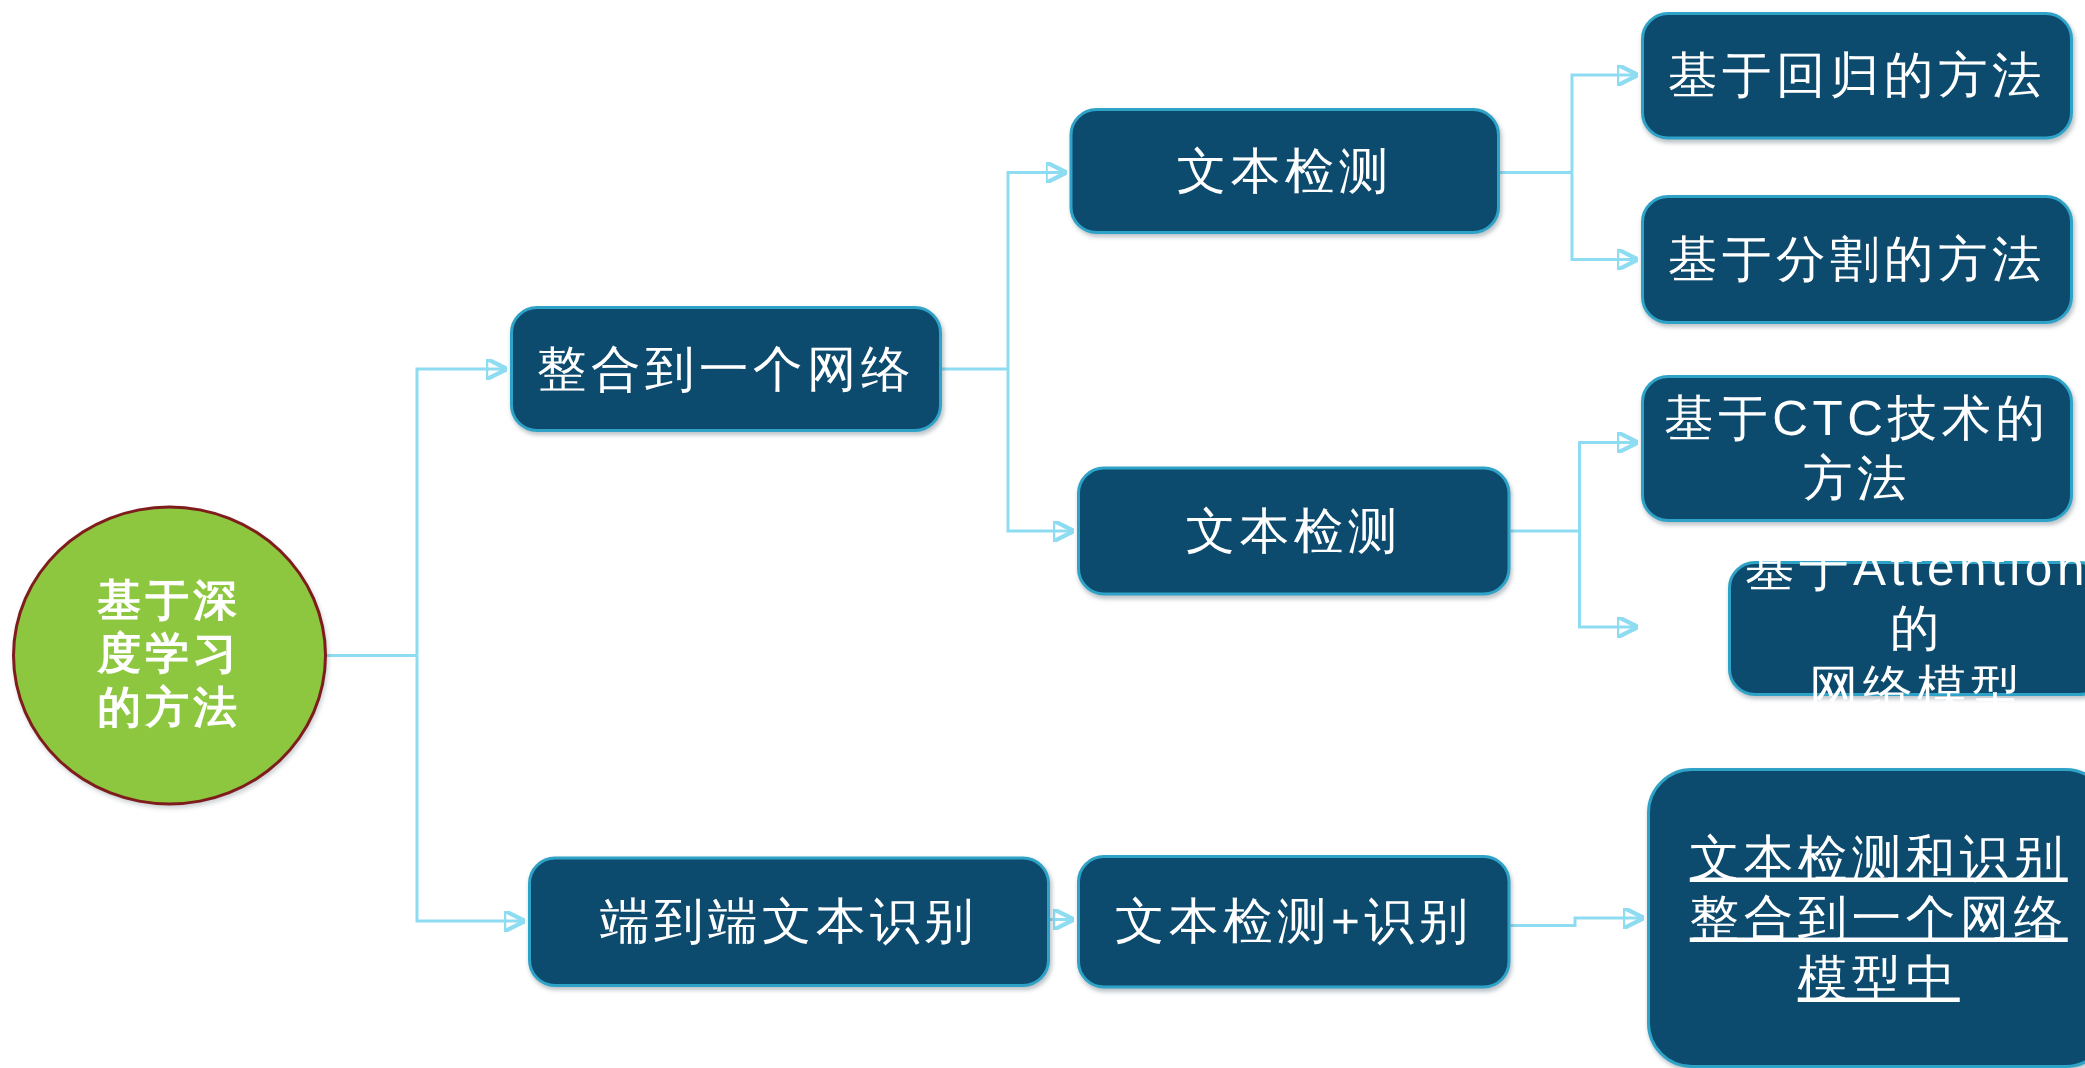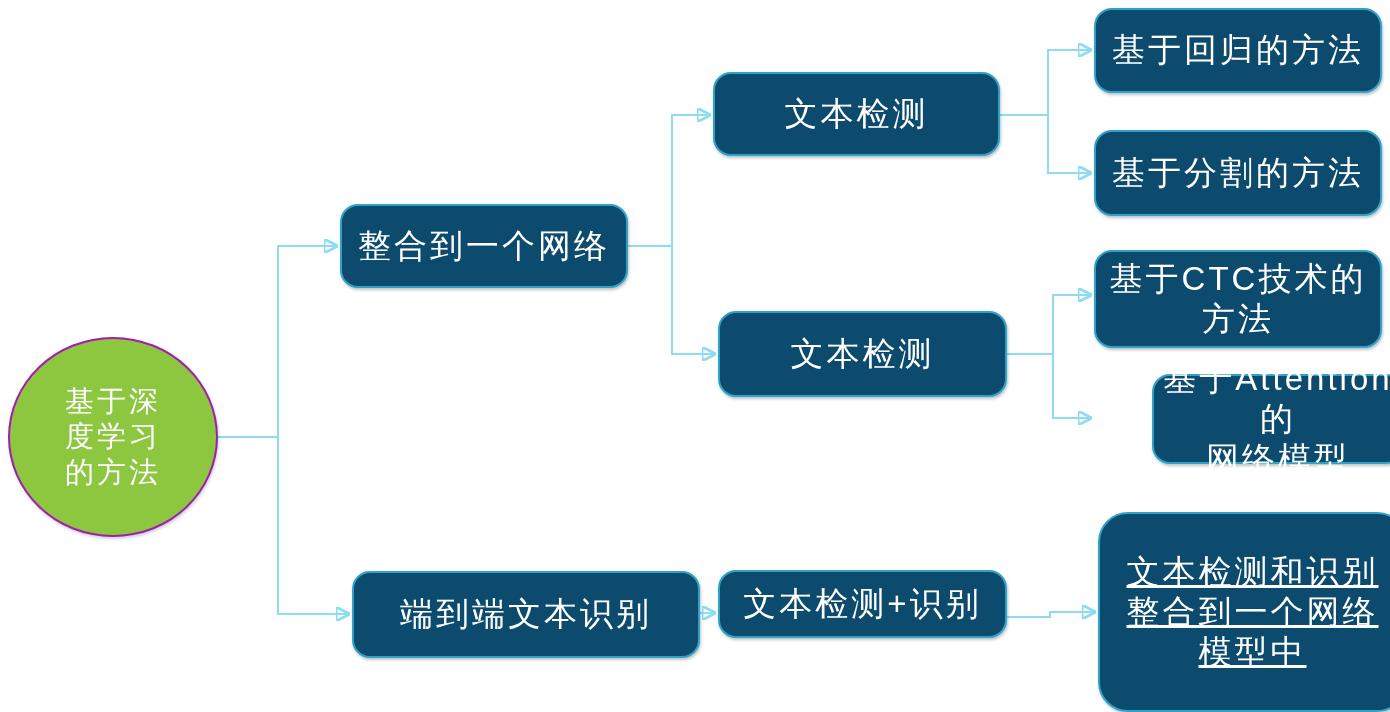--- a/index.html
+++ b/index.html
@@ -44,24 +44,25 @@
     border: 2px solid #2ea3c7;
     border-radius: 18px;
     font-size: 33px;
     box-shadow: 1px 2px 3px rgba(60, 80, 95, 0.35);
   }
   .box.big {
     border-radius: 30px;
   }
   .ellipse {
     background: #8dc63f;
-    border: 2px solid #a21caf;
+    border: 2px solid #7f1d1d;
     border-radius: 50%;
     font-size: 29px;
     box-shadow: 1px 2px 3px rgba(60, 80, 95, 0.25);
+    font-weight: bold;
   }
 </style>
 </head>
 <body>
 
 <div class="canvas">
 
   <svg class="edges" viewBox="0 0 1390 712" xmlns="http://www.w3.org/2000/svg">
     <defs>
       <marker id="arrow" viewBox="0 0 10 10" refX="8.5" refY="5" markerWidth="7" markerHeight="7" orient="auto">
@@ -94,21 +95,21 @@
 的方法</div>
 
   <div class="node box" style="left:340px; top:204px; width:288px; height:84px;">整合到一个网络</div>
 
   <div class="node box" style="left:352px; top:571px; width:348px; height:87px;">端到端文本识别</div>
 
   <div class="node box" style="left:713px; top:72px; width:287px; height:84px;">文本检测</div>
 
   <div class="node box" style="left:718px; top:311px; width:289px; height:86px;">文本检测</div>
 
-  <div class="node box" style="left:718px; top:570px; width:289px; height:68px;">文本检测+识别</div>
+  <div class="node box" style="left:718px; top:570px; width:289px; height:89px;">文本检测+识别</div>
 
   <div class="node box" style="left:1094px; top:8px; width:288px; height:85px;">基于回归的方法</div>
 
   <div class="node box" style="left:1094px; top:130px; width:288px; height:86px;">基于分割的方法</div>
 
   <div class="node box" style="left:1094px; top:250px; width:288px; height:98px;">基于CTC技术的
 方法</div>
 
   <div class="node box" style="left:1152px; top:374px; width:252px; height:90px;">基于Attention的
 网络模型</div>

